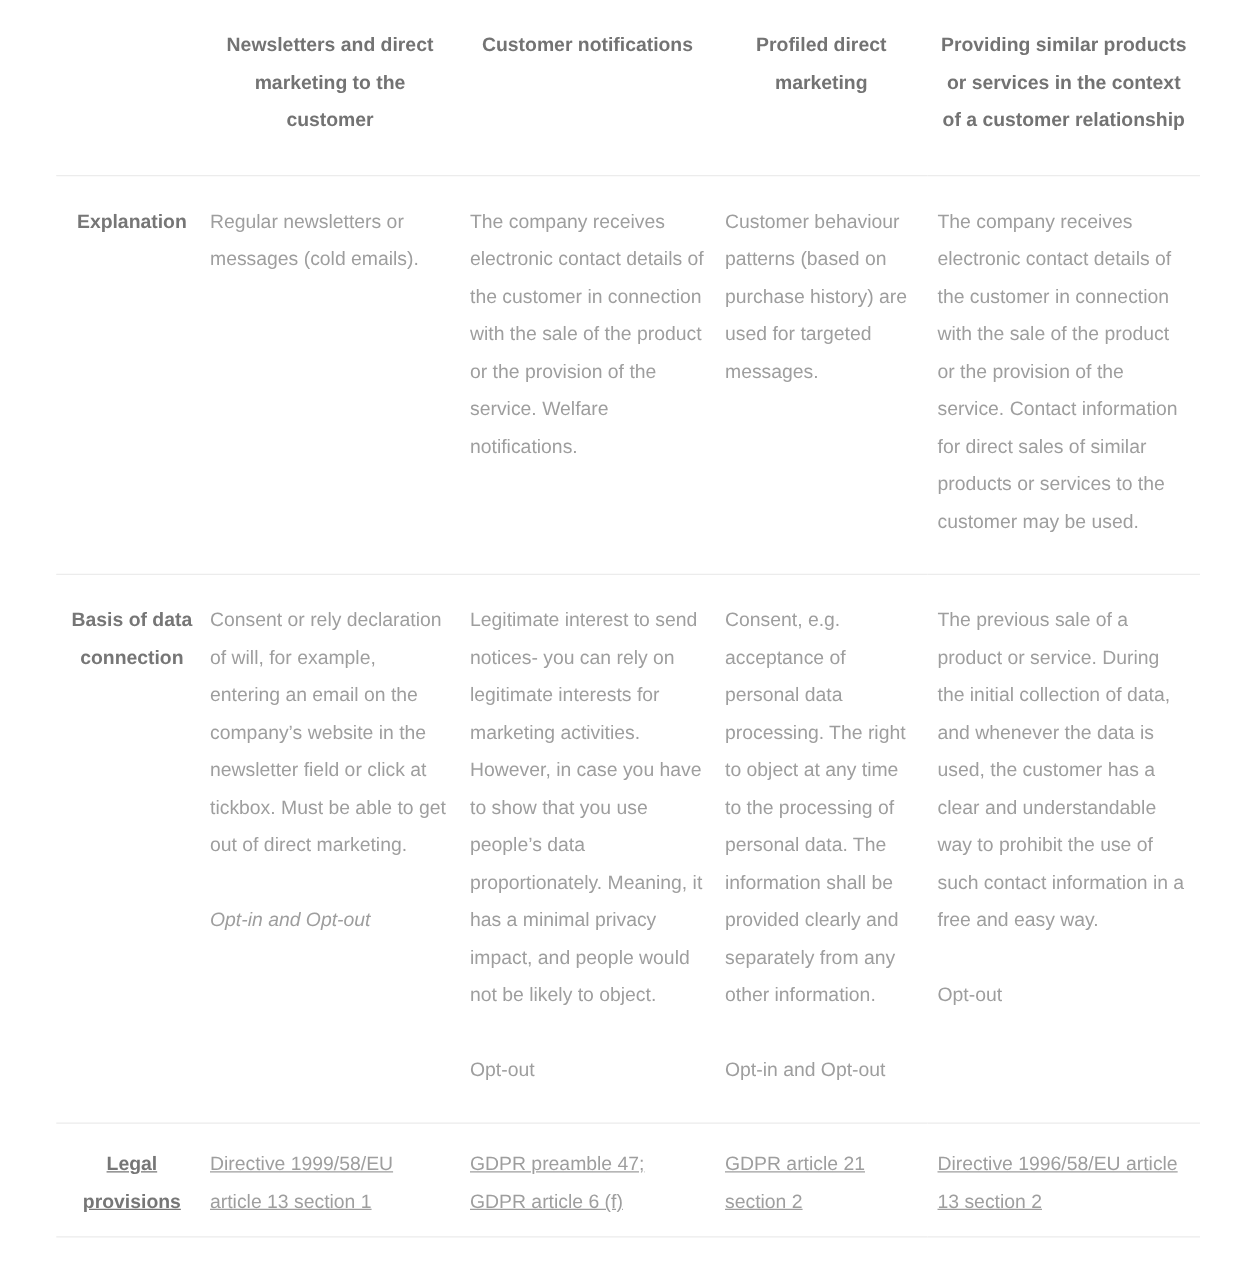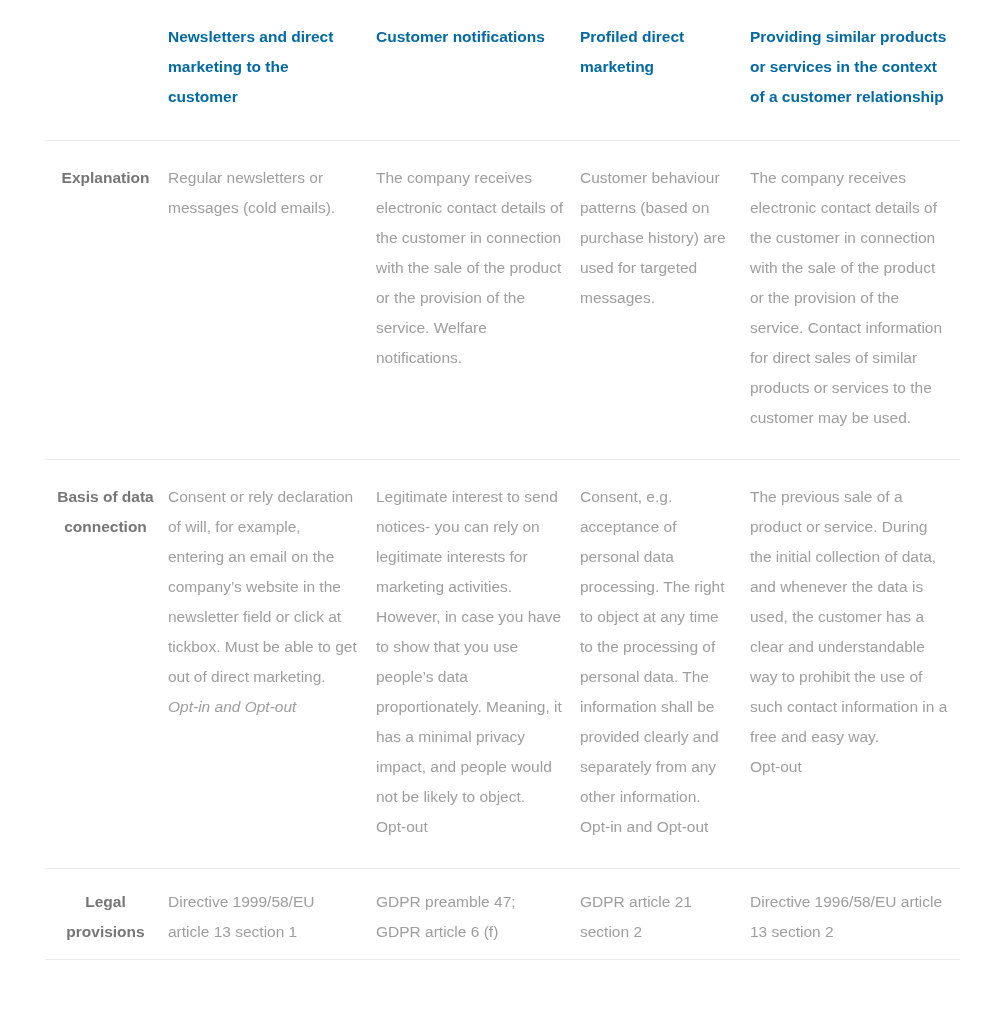--- a/index.html
+++ b/index.html
@@ -30,43 +30,44 @@
 
   th, td {
     vertical-align: top;
     font-size: 15.5px;
     line-height: 30px;
     padding: 22px 8px 26px;
     border-bottom: 1px solid #ececec;
     word-wrap: break-word;
   }
   thead th {
-    color: #0369a1;
+    color: #737373;
     font-weight: bold;
-    text-align: left;
+    text-align: center;
     padding-top: 22px;
     padding-bottom: 28px;
   }
   th.row-label {
     color: #767676;
     text-align: center;
     font-weight: bold;
     padding-left: 10px;
     padding-right: 4px;
   }
   td {
     color: #9e9e9e;
     text-align: left;
     font-weight: normal;
   }
-  .cell-note { }
+  .cell-note { margin-top: 30px; }
   .italic { font-style: italic; }
   tr.last-row th, tr.last-row td {
     padding-top: 18px;
     padding-bottom: 12px;
+    text-decoration: underline;
   }
 </style>
 </head>
 <body>
 
 <div class="table-wrap">
   <table class="compare">
     <colgroup>
       <col class="c-label">
       <col class="c-news">

